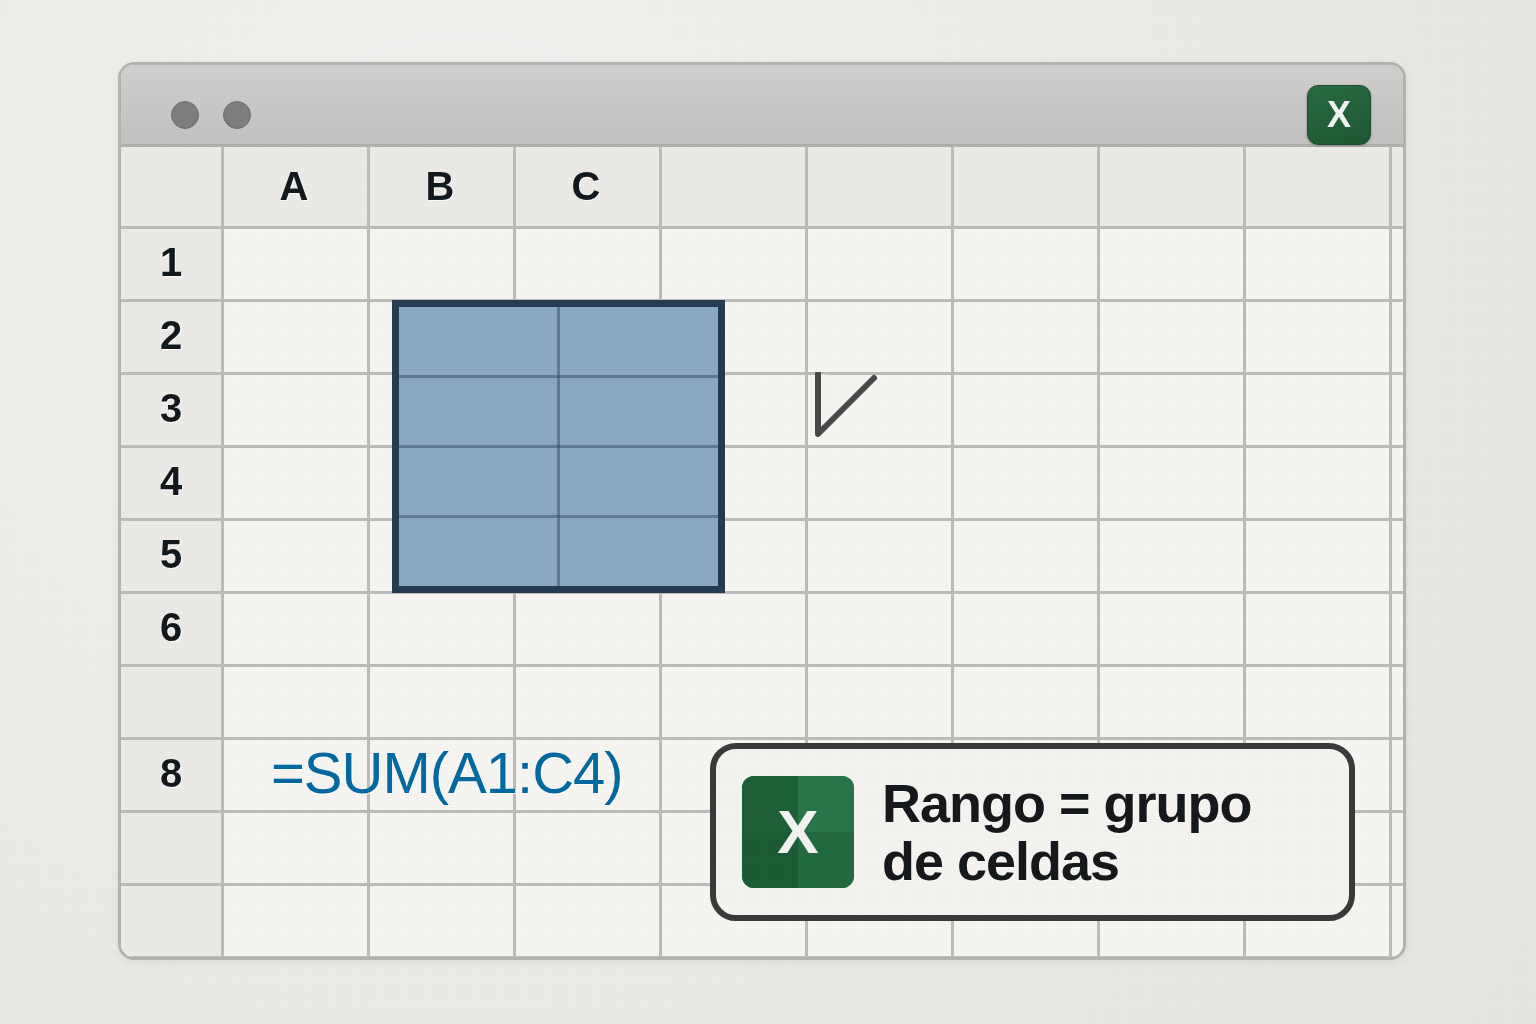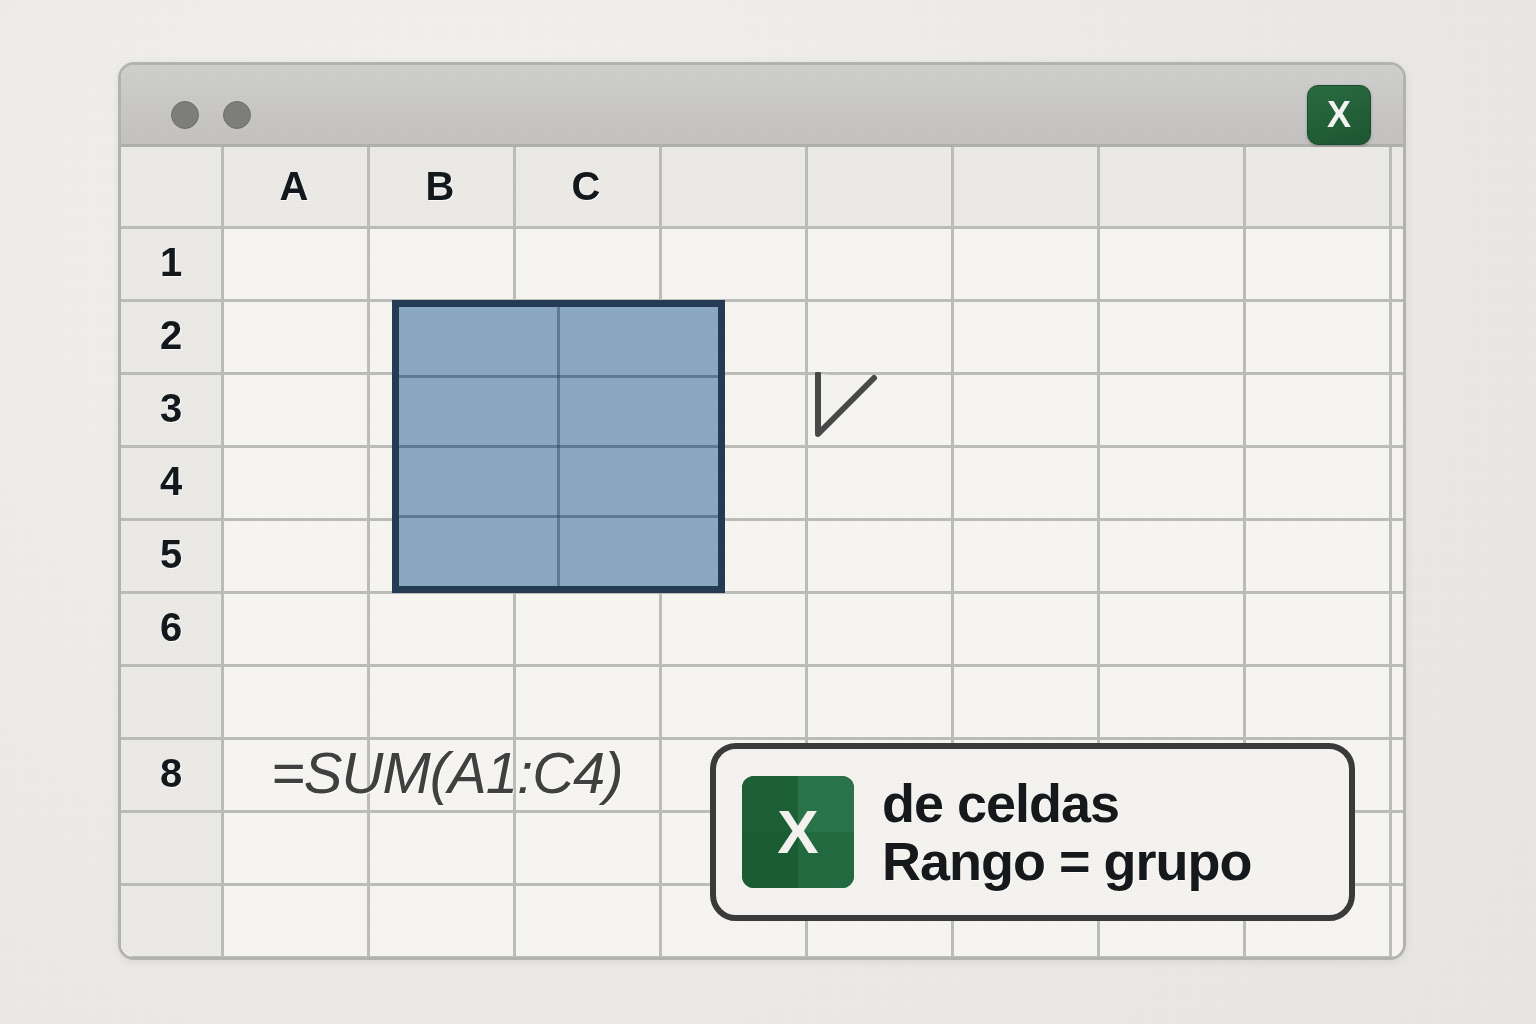--- a/index.html
+++ b/index.html
@@ -160,25 +160,24 @@
     background: rgba(37,59,84,.42);
   }
 
   
   #formula {
     position: absolute;
     left: 150px;
     top: 592px;
     font-size: 58px;
     font-weight: 500;
-    color: #404040;
+    color: #0369a1;
     letter-spacing: -1px;
     white-space: nowrap;
     text-shadow: 1px 1px 0 rgba(255,255,255,.8);
-    font-style: italic;
   }
 
   
   #bubble {
     position: absolute;
     left: 781px;
     top: 140px;
     width: 440px;
     height: 240px;
     background: #f5f3ef;
@@ -345,19 +344,19 @@
 
   <div id="callout">
     <div id="callout-icon">
       <div class="q q1"></div>
       <div class="q q2"></div>
       <div class="q q3"></div>
       <div class="q q4"></div>
       <span class="xg">X</span>
     </div>
     <div id="callout-text">
+      <div>Rango = grupo</div>
       <div>de celdas</div>
-      <div>Rango = grupo</div>
     </div>
   </div>
 
   <div id="grain"></div>
 </div>
 
 </body></html>

